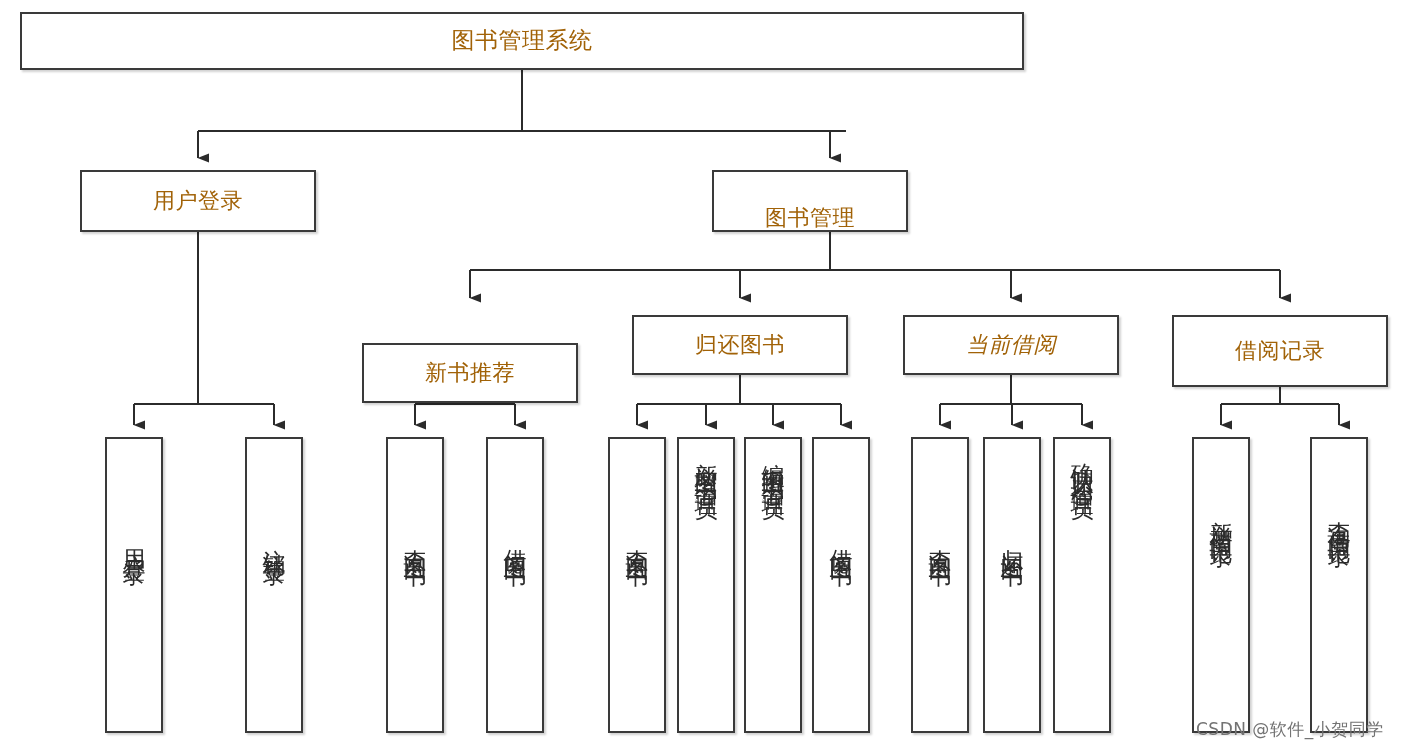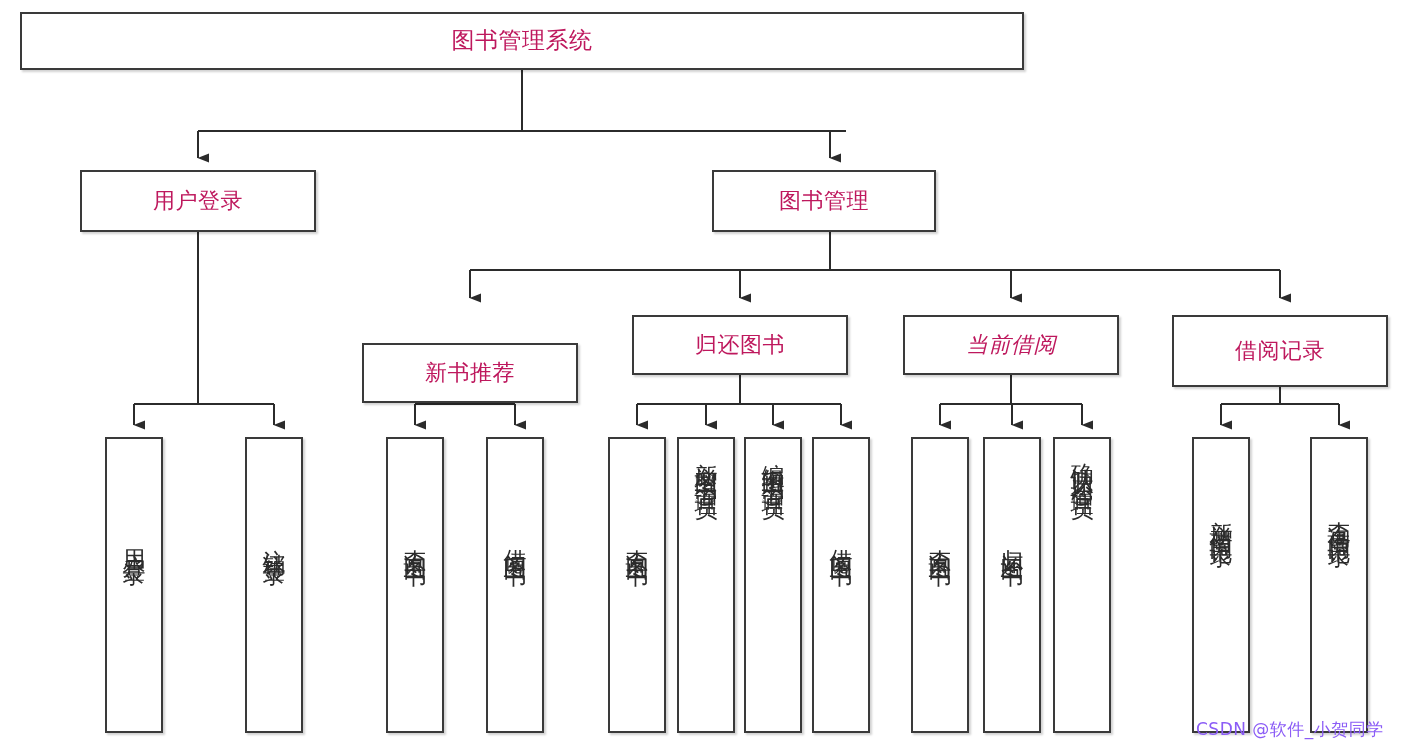--- a/index.html
+++ b/index.html
@@ -31,21 +31,21 @@
     box-sizing: border-box;
     border: 2px solid #3a3a3a;
     background: #ffffff;
     display: flex;
     align-items: center;
     justify-content: center;
     box-shadow: 2px 2px 2px rgba(0,0,0,0.18);
   }
   .node-label-h {
     font-size: 22px;
-    color: #be185d;
+    color: #a16207;
     line-height: 1.1;
     white-space: nowrap;
     letter-spacing: 0.5px;
   }
   .node-label-h.title {
     font-size: 23px;
   }
   .node-box.vertical {
     align-items: flex-start;
     justify-content: center;
@@ -57,21 +57,21 @@
     writing-mode: vertical-rl;
     text-orientation: upright;
     letter-spacing: 5px;
     line-height: 1.0;
     white-space: nowrap;
     display: block;
   }
   .watermark {
     position: absolute;
     font-size: 17px;
-    color: #8b5cf6;
+    color: #737373;
     white-space: nowrap;
     letter-spacing: 0.5px;
     pointer-events: none;
   }
 </style>
 </head>
 <body>
 
 <div id="diagram-root">
 
@@ -125,21 +125,21 @@
     </g>
   </svg>
 
   <div class="node-box" id="node-root" style="left: 20px; top: 12px; width: 1004px; height: 58px;">
     <span class="node-label-h title">图书管理系统</span>
   </div>
 
   <div class="node-box" id="node-l2-0" style="left: 80px; top: 170px; width: 236px; height: 62px;">
     <span class="node-label-h">用户登录</span>
   </div>
-  <div class="node-box" id="node-l2-1" style="left: 712px; top: 170px; width: 224px; height: 62px;">
+  <div class="node-box" id="node-l2-1" style="left: 712px; top: 170px; width: 196px; height: 62px; align-items: flex-end;">
     <span class="node-label-h">图书管理</span>
   </div>
 
   <div class="node-box" id="node-l3-0" style="left: 362px; top: 315px; width: 216px; height: 60px; margin-top: 28px;">
     <span class="node-label-h">新书推荐</span>
   </div>
   <div class="node-box" id="node-l3-1" style="left: 632px; top: 315px; width: 216px; height: 60px;">
     <span class="node-label-h">归还图书</span>
   </div>
   <div class="node-box" id="node-l3-2" style="left: 903px; top: 315px; width: 216px; height: 60px; font-style: italic;">

